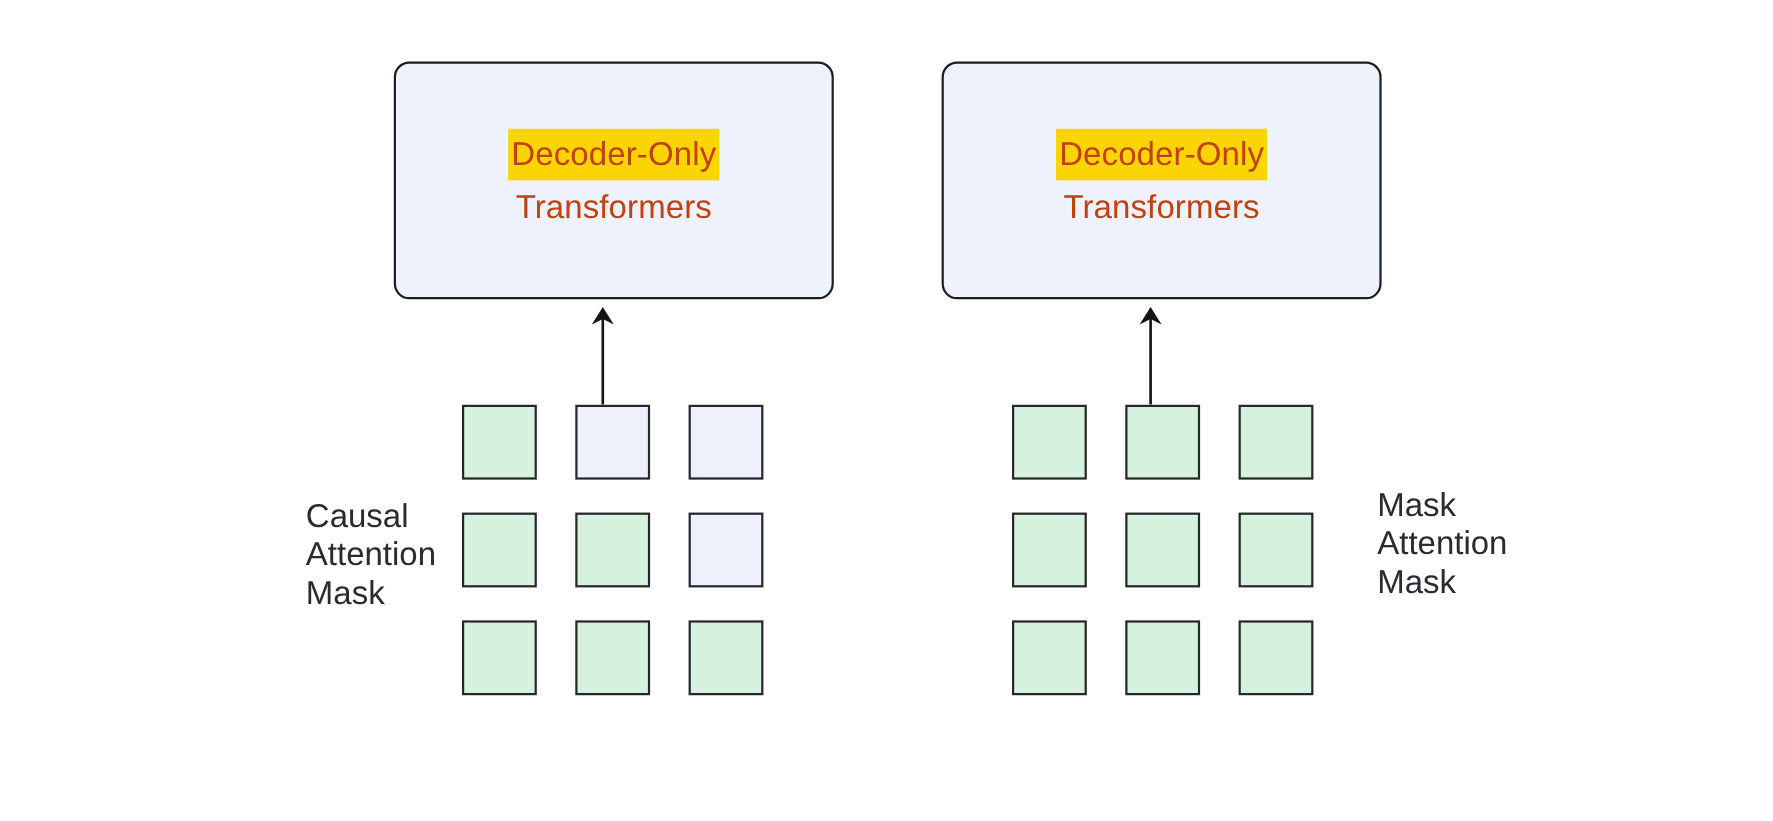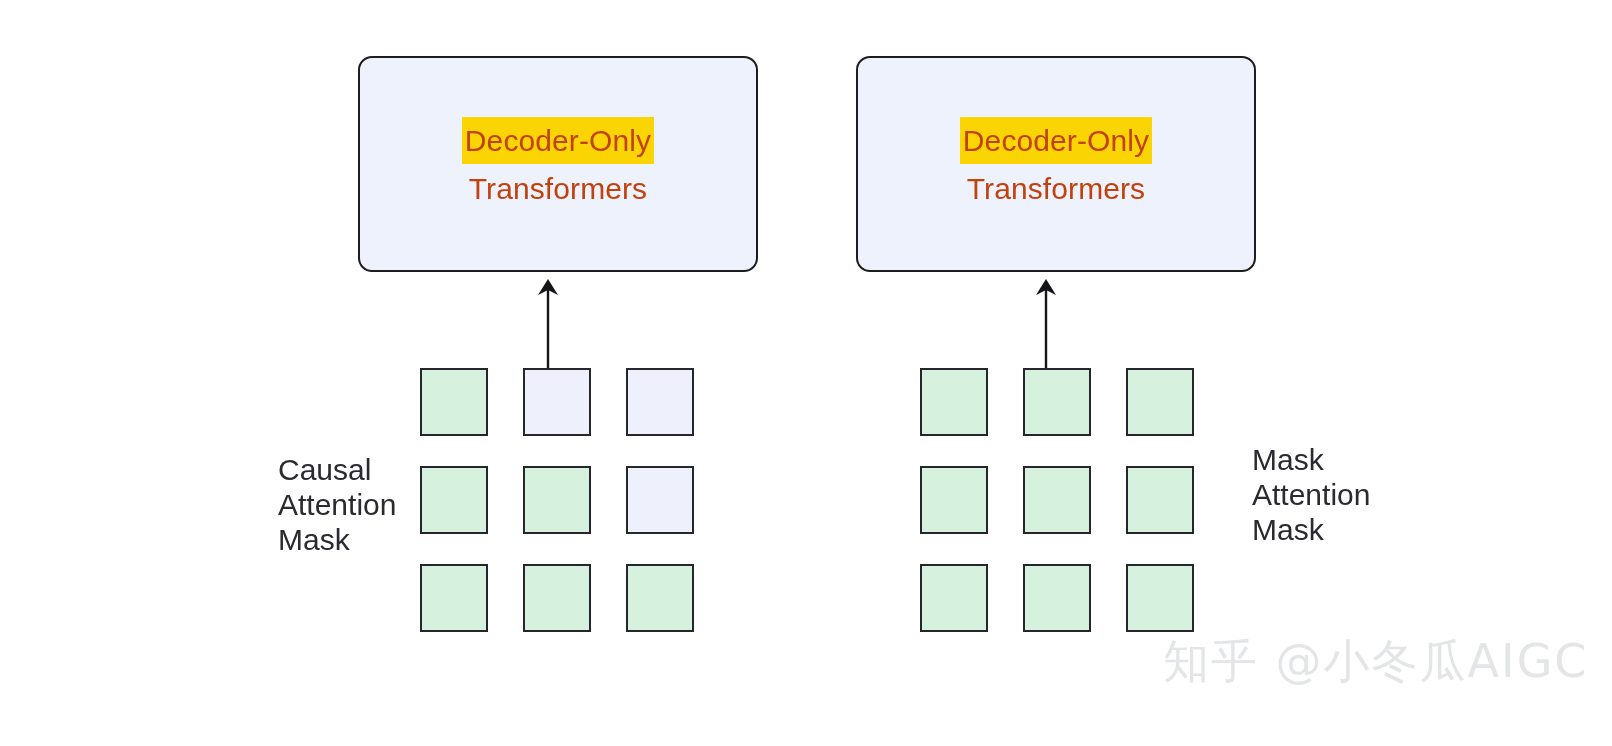--- a/index.html
+++ b/index.html
@@ -144,15 +144,14 @@
     <div class="cell on" style="background: rgb(214, 242, 222); border-color: rgb(38, 38, 44);"></div>
     <div class="cell on" style="background: rgb(214, 242, 222); border-color: rgb(38, 38, 44);"></div>
   </div>
 
   <div class="mask-caption right-side" style="left:1252px; top:442px;">
     <div>Mask</div>
     <div>Attention</div>
     <div>Mask</div>
   </div>
 
-  <div class="watermark" style="left:1163px; top:633px;">知乎 @小冬瓜AIGC</div>
 
 </div>
 
 </body></html>

